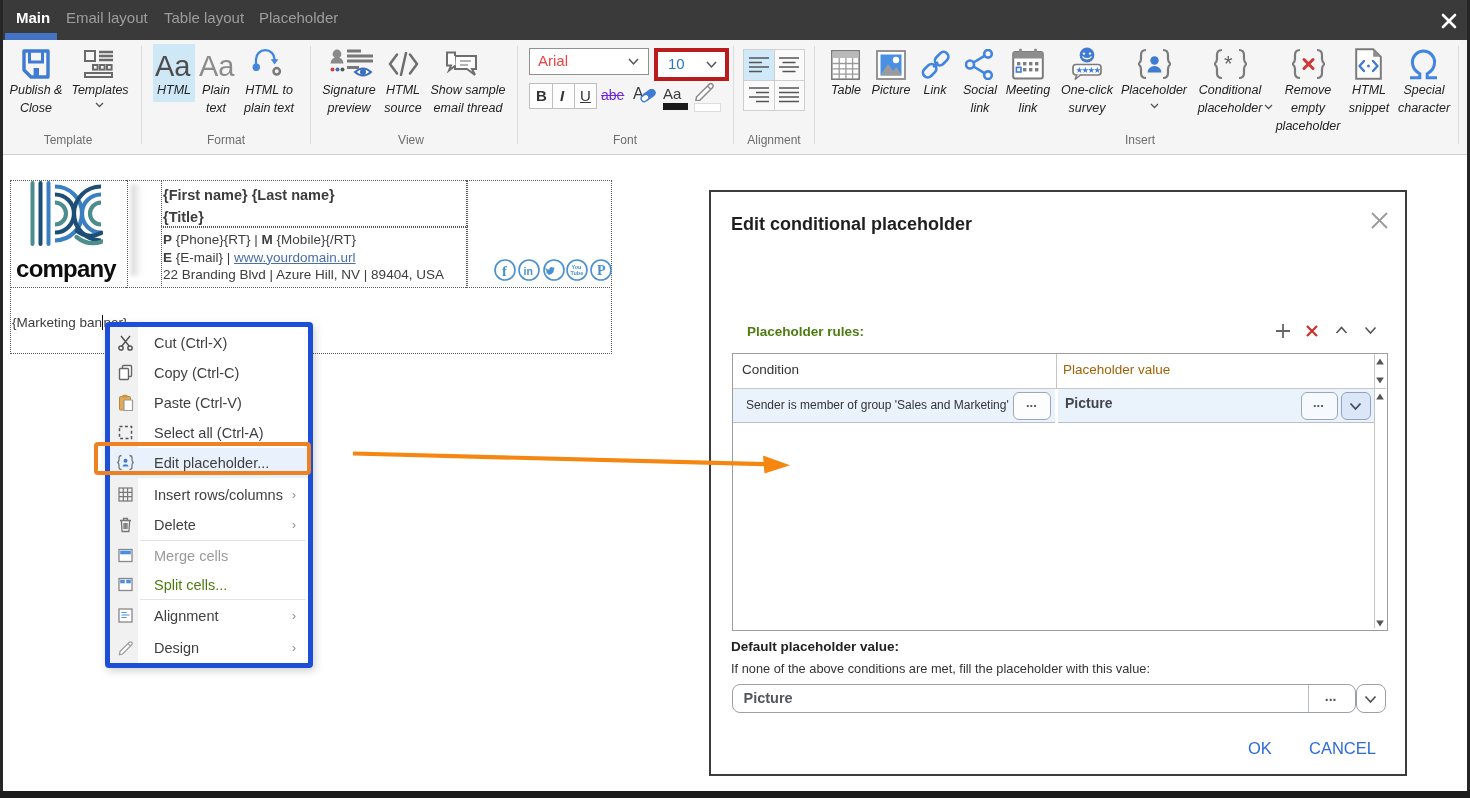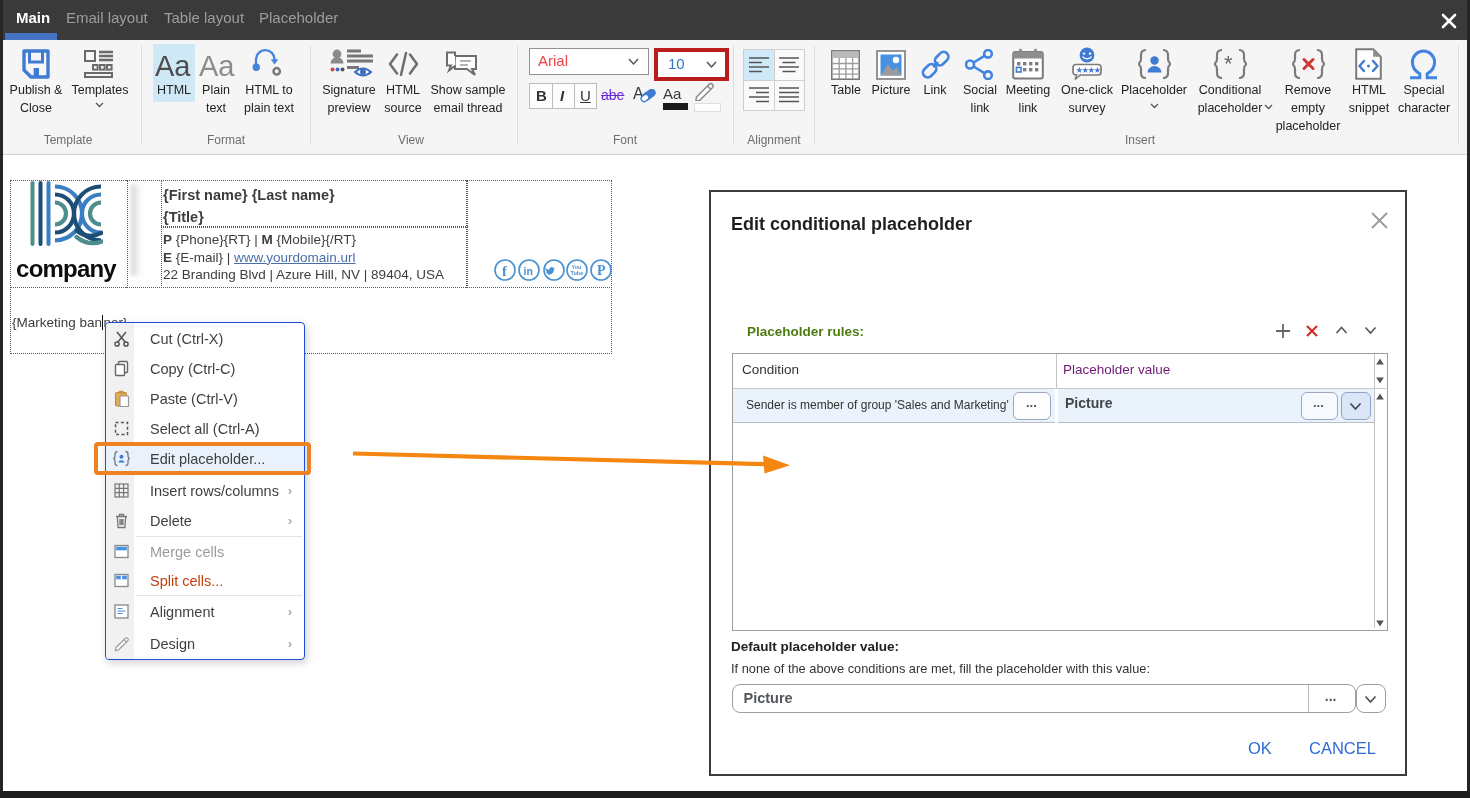--- a/index.html
+++ b/index.html
@@ -9,25 +9,25 @@
 
 #topbar{position:absolute;left:0;top:0;width:1470px;height:40px;background:#3a3a3a;}
 .tab{position:absolute;top:9px;font-size:15px;color:#9d9d9d;}
 #tab-main{left:16px;color:#fff;font-weight:bold;}
 #tab-underline{position:absolute;left:5px;top:33px;width:52px;height:7px;background:#4472c4;}
 #win-close{position:absolute;left:1437px;top:9px;width:24px;height:24px;color:#fff;}
 
 #ribbon{position:absolute;left:0;top:40px;width:1470px;height:114px;background:#f5f5f6;border-bottom:1px solid #cdd2d6;}
 .gsep{position:absolute;top:6px;width:1px;height:98px;background:#dcddde;}
 .glabel{position:absolute;top:93px;font-size:12px;color:#6d6d6d;text-align:center;}
-.blabel{position:absolute;font-size:12.5px;color:#232323;text-align:center;line-height:18px;}
+.blabel{position:absolute;font-size:12.5px;color:#232323;text-align:center;line-height:18px;font-style:italic;}
 
 .dotted{border:1px dotted #595959;}
 
-#cmenu{position:absolute;left:105px;top:322px;width:198px;height:336px;background:#fff;border:1px solid #1d4ed8;border-radius:4px;box-shadow:2px 3px 8px rgba(0,0,0,0.18);z-index:20;}
+#cmenu{position:absolute;left:105px;top:322px;width:198px;height:336px;background:#fff;border:5px solid #1d4ed8;border-radius:4px;box-shadow:2px 3px 8px rgba(0,0,0,0.18);z-index:20;}
 #cmenu .gutter{position:absolute;left:0;top:0;width:28px;height:100%;background:#f1f1f2;border-radius:4px 0 0 4px;}
 .mi{position:absolute;left:0;width:198px;height:30px;}
 .mi .txt{position:absolute;left:44px;top:6.5px;font-size:14.5px;color:#404040;}
 .mi .ico{position:absolute;left:7px;top:6px;width:17px;height:17px;}
 .mi .sub{position:absolute;left:182px;top:8px;font-size:12px;color:#8a8a8a;}
 .msep{position:absolute;left:30px;width:166px;height:1px;background:#e4e4e4;}
 
 #dlg{position:absolute;left:709px;top:190px;width:694px;height:582px;background:#fff;border:2px solid #3c3c3c;z-index:10;}
 
 .frameL{position:absolute;left:0;top:0;width:3px;height:798px;background:#262626;z-index:90;}
@@ -405,21 +405,21 @@
           <rect x="3.2" y="3.7" width="10.6" height="3.6" fill="#4a90e2"></rect>
         </svg>
         <span class="txt" style="color:#9a9a9a">Merge cells</span>
       </div>
       <div class="mi" style="top:243px;">
         <svg class="ico" viewBox="0 0 17 17">
           <rect x="2" y="2.5" width="13" height="12" fill="#fff" stroke="#888" stroke-width="1.3"></rect>
           <rect x="3.2" y="3.7" width="4.6" height="3.6" fill="#4a90e2"></rect>
           <rect x="9.2" y="3.7" width="4.6" height="3.6" fill="#4a90e2"></rect>
         </svg>
-        <span class="txt" style="color:#c2410c">Split cells...</span>
+        <span class="txt" style="color:#4d7c0f">Split cells...</span>
       </div>
       <div class="mi" style="top:274px;">
         <svg class="ico" viewBox="0 0 17 17">
           <rect x="2" y="2" width="13" height="13" fill="#fff" stroke="#888" stroke-width="1.3"></rect>
           <g stroke="#4a90e2" stroke-width="1.2">
             <path d="M4.5 5.5 h5 M4.5 8 h8 M4.5 10.5 h5"></path>
           </g>
         </svg>
         <span class="txt" style="color:#404040">Alignment</span>
         <span class="sub">›</span>
@@ -455,21 +455,21 @@
       </svg>
  <svg class="abs" style="left:624px;top:134px" width="13" height="9" viewBox="0 0 13 9">
         <path d="M1.5 7 L6.5 1.5 L11.5 7" stroke="#555" stroke-width="1.6" fill="none"></path>
       </svg>
  <svg class="abs" style="left:653px;top:134px" width="13" height="9" viewBox="0 0 13 9">
         <path d="M1.5 1.5 L6.5 7 L11.5 1.5" stroke="#555" stroke-width="1.6" fill="none"></path>
       </svg>
 
  <div class="abs" style="left:20.5px;top:161px;width:654px;height:276px;border:1px solid #9d9d9d;"></div>
  <div class="abs" style="left:31px;top:170px;font-size:13.5px;color:#333;">Condition</div>
- <div class="abs" style="left:352px;top:170px;font-size:13.5px;color:#701a75;">Placeholder value</div>
+ <div class="abs" style="left:352px;top:170px;font-size:13.5px;color:#a16207;">Placeholder value</div>
  <div class="abs" style="left:345px;top:162px;width:1px;height:34px;background:#c4c4c4;"></div>
  <div class="abs" style="left:663px;top:162px;width:1px;height:274px;background:#c4c4c4;"></div>
  <div class="abs" style="left:21.5px;top:196px;width:653px;height:1px;background:#c8c8c8;"></div>
 
  <svg class="abs" style="left:665px;top:166px" width="8" height="7" viewBox="0 0 8 7">
         <path d="M4 0.5 L7.8 6.5 H0.2 z" fill="#555"></path>
       </svg>
  <svg class="abs" style="left:665px;top:185px" width="8" height="7" viewBox="0 0 8 7">
         <path d="M4 6.5 L7.8 0.5 H0.2 z" fill="#555"></path>
       </svg>

